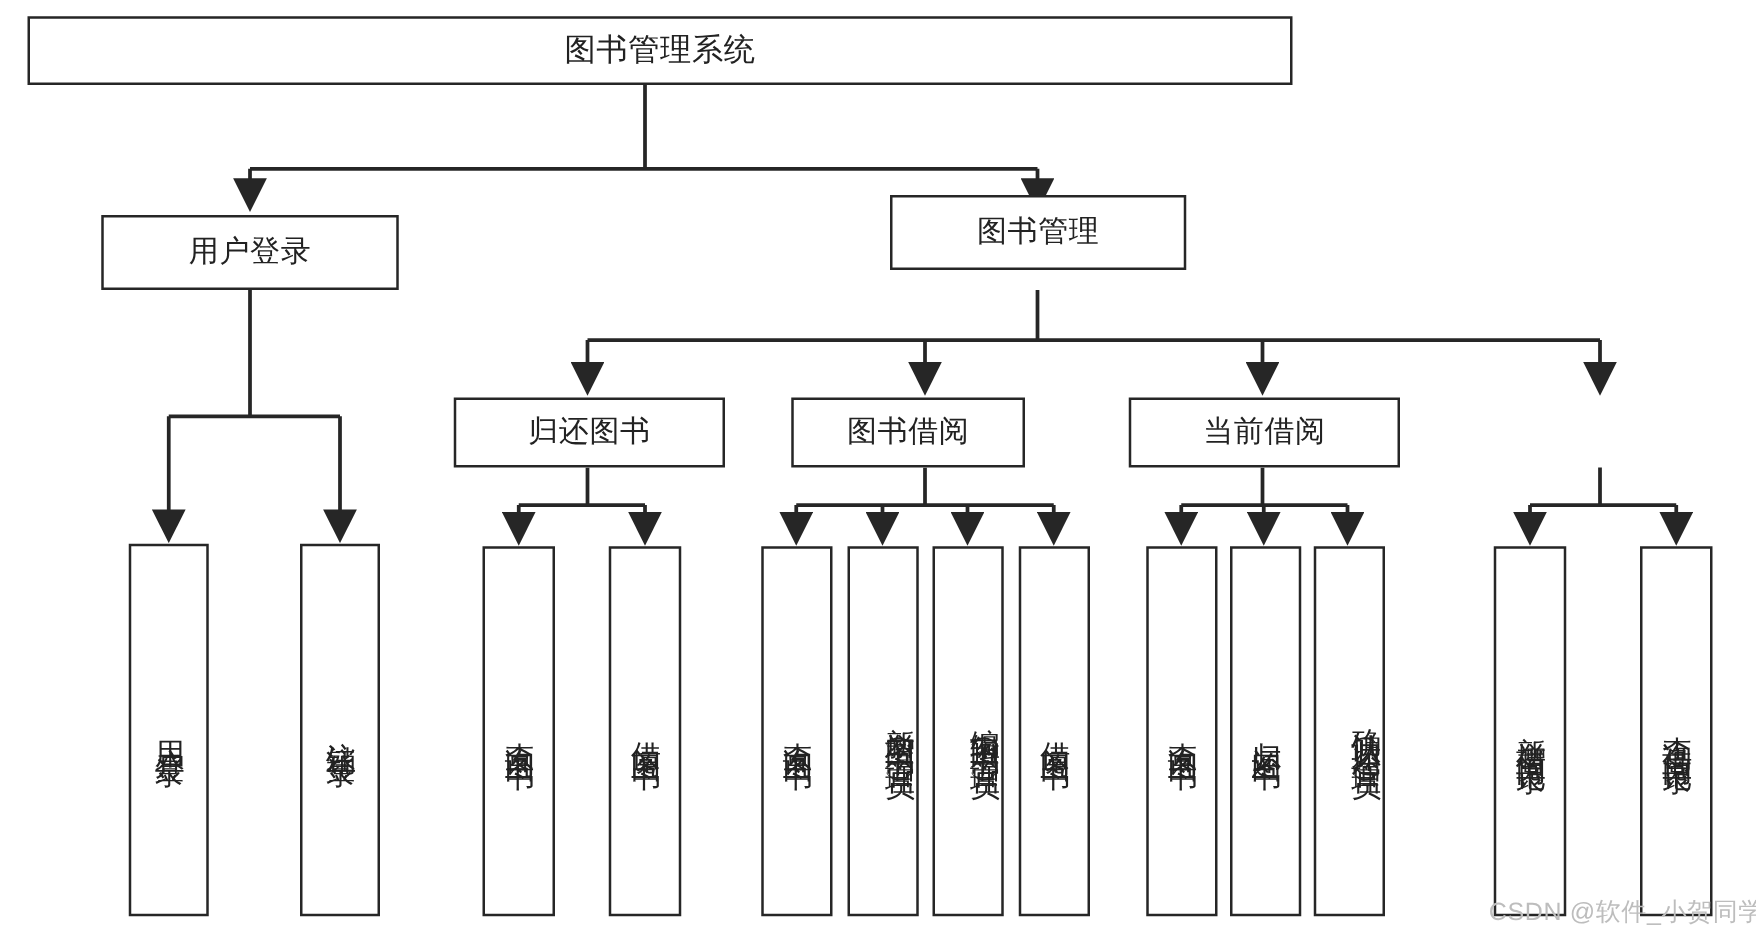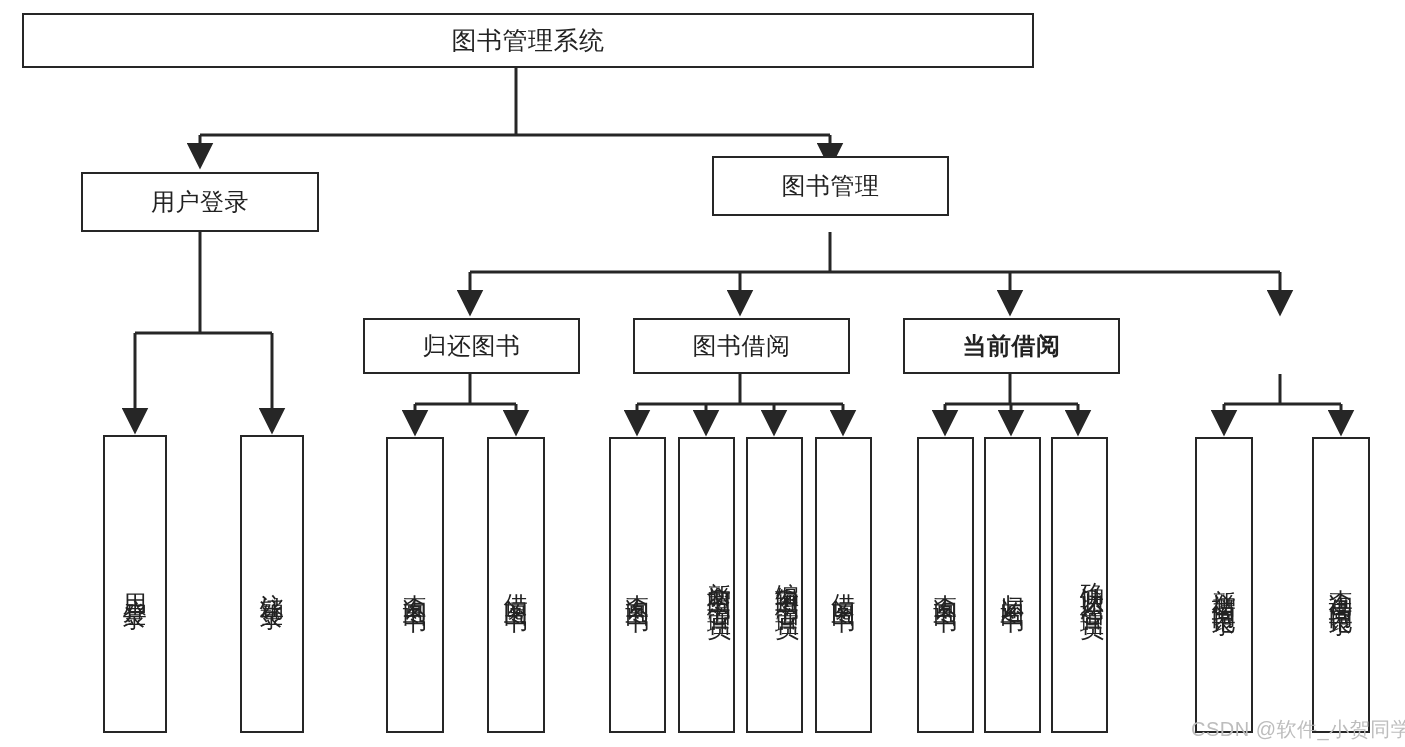--- a/index.html
+++ b/index.html
@@ -125,22 +125,22 @@
       <path d="M 1341 404 L 1341 432" marker-end="url(#arrow)"></path>
     </g>
   </svg>
 
   <div class="node h root" style="left:22px; top:13px; width:1012px; height:55px;">图书管理系统</div>
 
   <div class="node h" style="left:81px; top:172px; width:238px; height:60px;">用户登录</div>
   <div class="node h" style="left:712px; top:156px; width:237px; height:60px;">图书管理</div>
 
   <div class="node h" style="left:363px; top:318px; width:217px; height:56px;">归还图书</div>
-  <div class="node h" style="left:633px; top:318px; width:217px; height:56px;">图书借阅</div>
-  <div class="node h" style="left:903px; top:318px; width:217px; height:56px;font-weight:bold;">当前借阅</div>
+  <div class="node h" style="left:633px; top:318px; width:187px; height:56px;">图书借阅</div>
+  <div class="node h" style="left:903px; top:318px; width:217px; height:56px;">当前借阅</div>
 
   <div class="node v" style="left:103px; top:435px; width:64px; height:298px;">
     <span class="vtext">用户登录</span>
   </div>
   <div class="node v" style="left:240px; top:435px; width:64px; height:298px;">
     <span class="vtext">注销登录</span>
   </div>
 
   <div class="node v" style="left:386px; top:437px; width:58px; height:296px;">
     <span class="vtext">查询图书</span>

